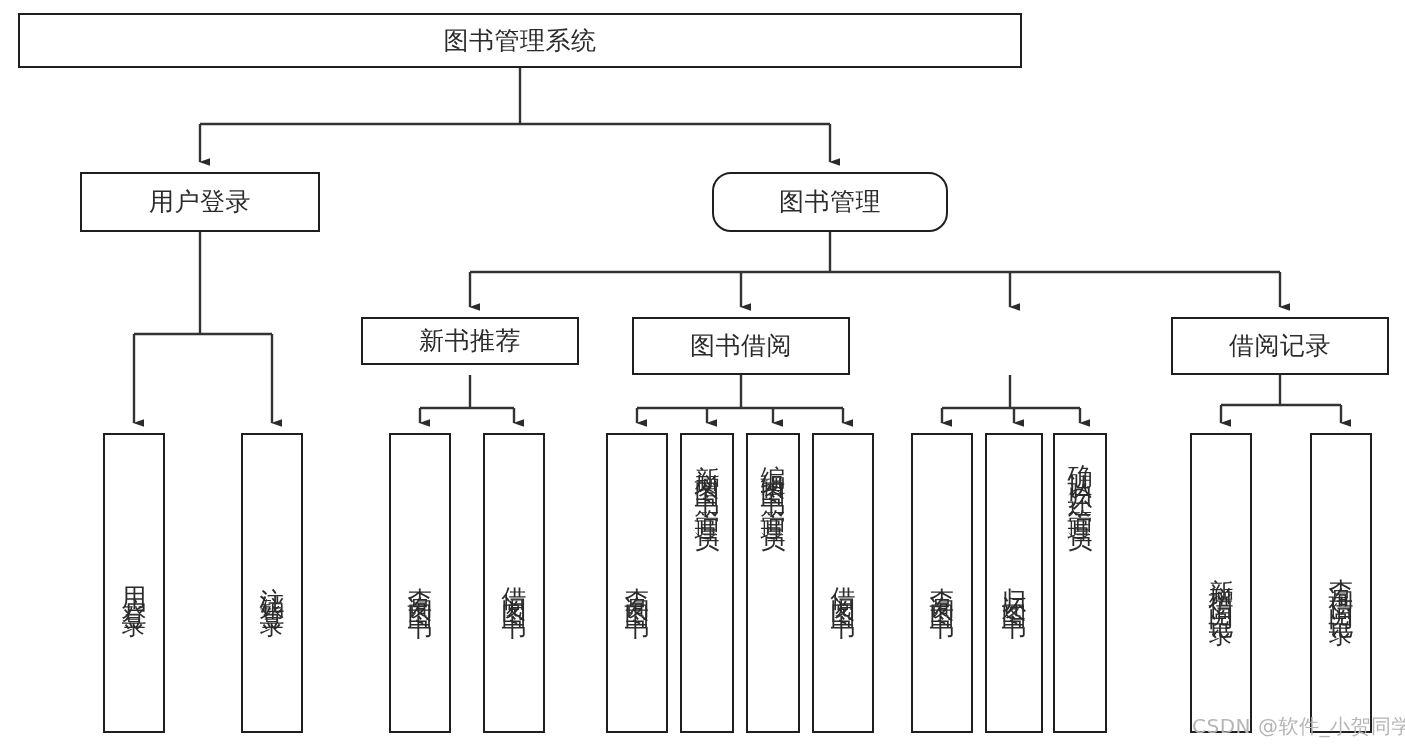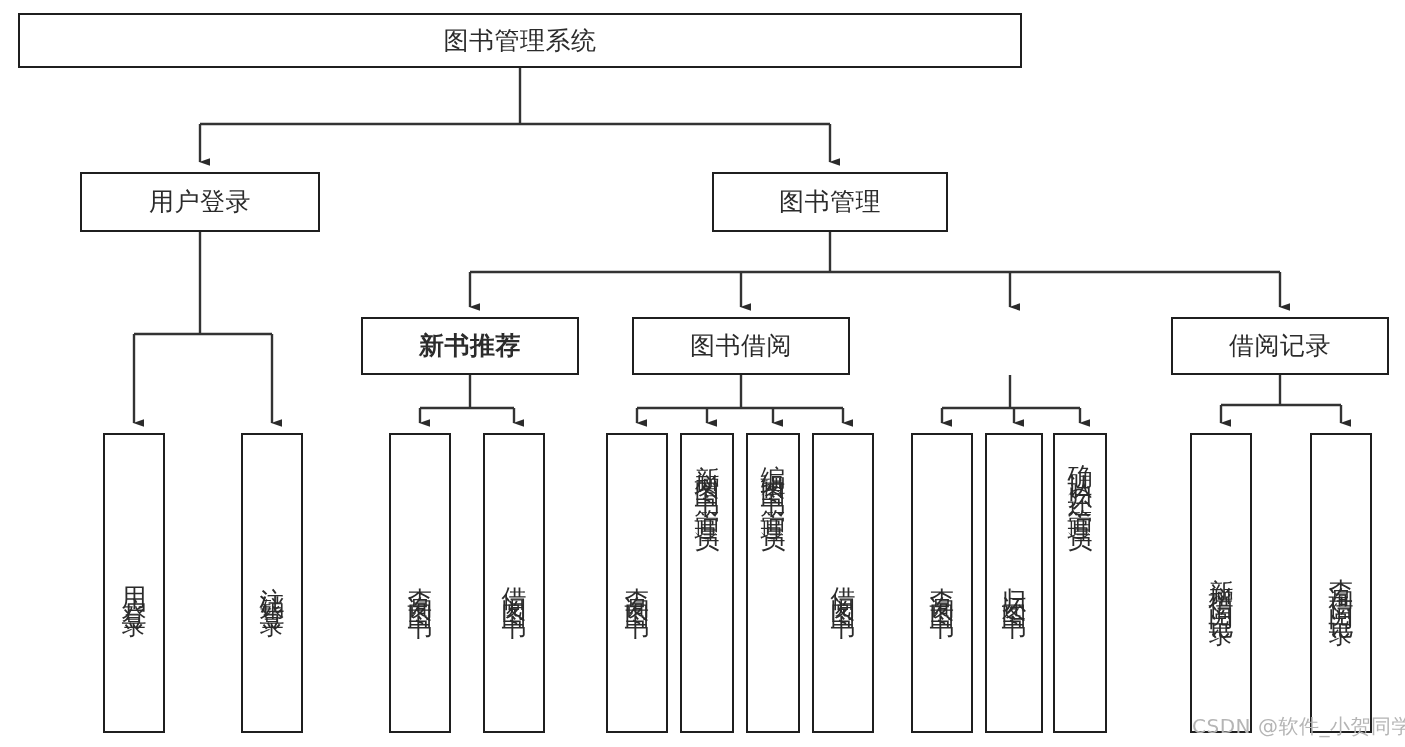--- a/index.html
+++ b/index.html
@@ -132,25 +132,25 @@
     </g>
   </svg>
 
   <div class="node horiz root" style="left:18px; top:13px; width:1004px; height:55px;">
     <span class="label">图书管理系统</span>
   </div>
 
   <div class="node horiz" style="left:80px; top:172px; width:240px; height:60px;">
     <span class="label">用户登录</span>
   </div>
-  <div class="node horiz" style="left:712px; top:172px; width:236px; height:60px;">
+  <div class="node horiz" style="left:712px; top:172px; width:236px; height:60px;border-radius:19px;">
     <span class="label">图书管理</span>
   </div>
 
-  <div class="node horiz" style="left:361px; top:317px; width:218px; height:58px;font-weight:bold;">
+  <div class="node horiz" style="left:361px; top:317px; width:218px; height:48px;">
     <span class="label">新书推荐</span>
   </div>
   <div class="node horiz" style="left:632px; top:317px; width:218px; height:58px;">
     <span class="label">图书借阅</span>
   </div>
   <div class="node horiz" style="left:1171px; top:317px; width:218px; height:58px;">
     <span class="label">借阅记录</span>
   </div>
 
   <div class="node vert" style="left:103px; top:433px; width:62px; height:300px;">

